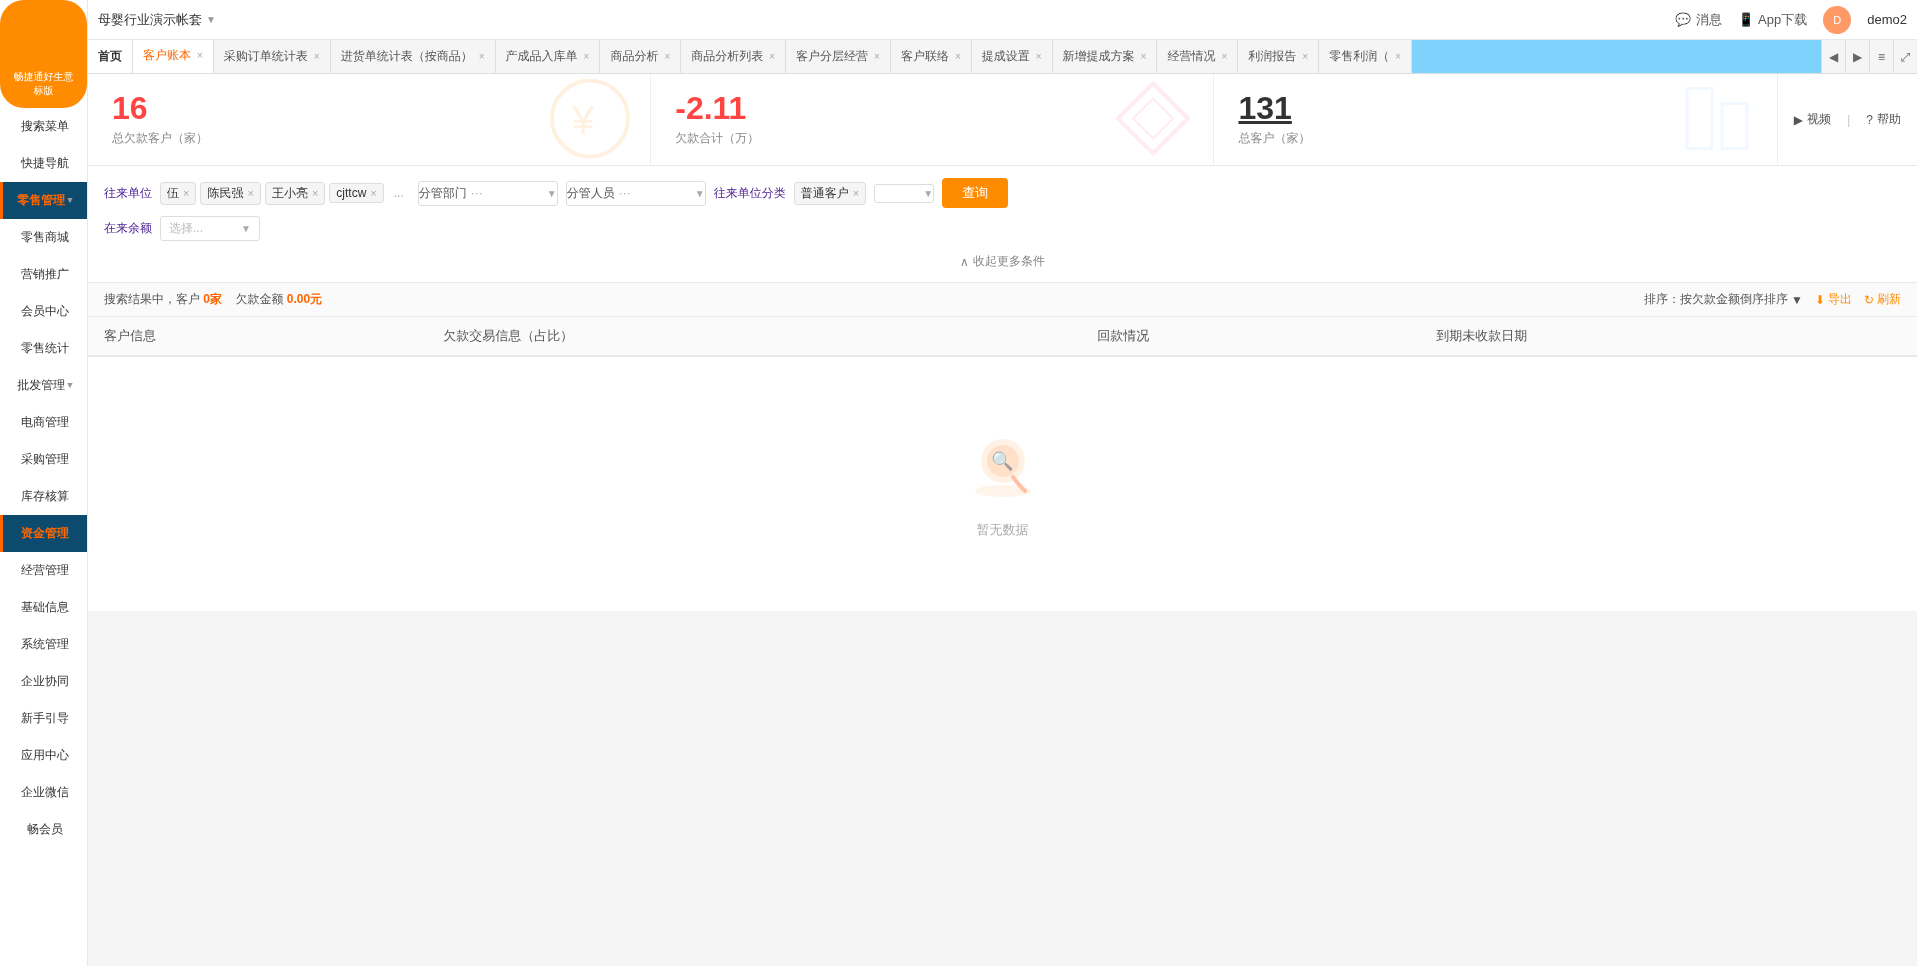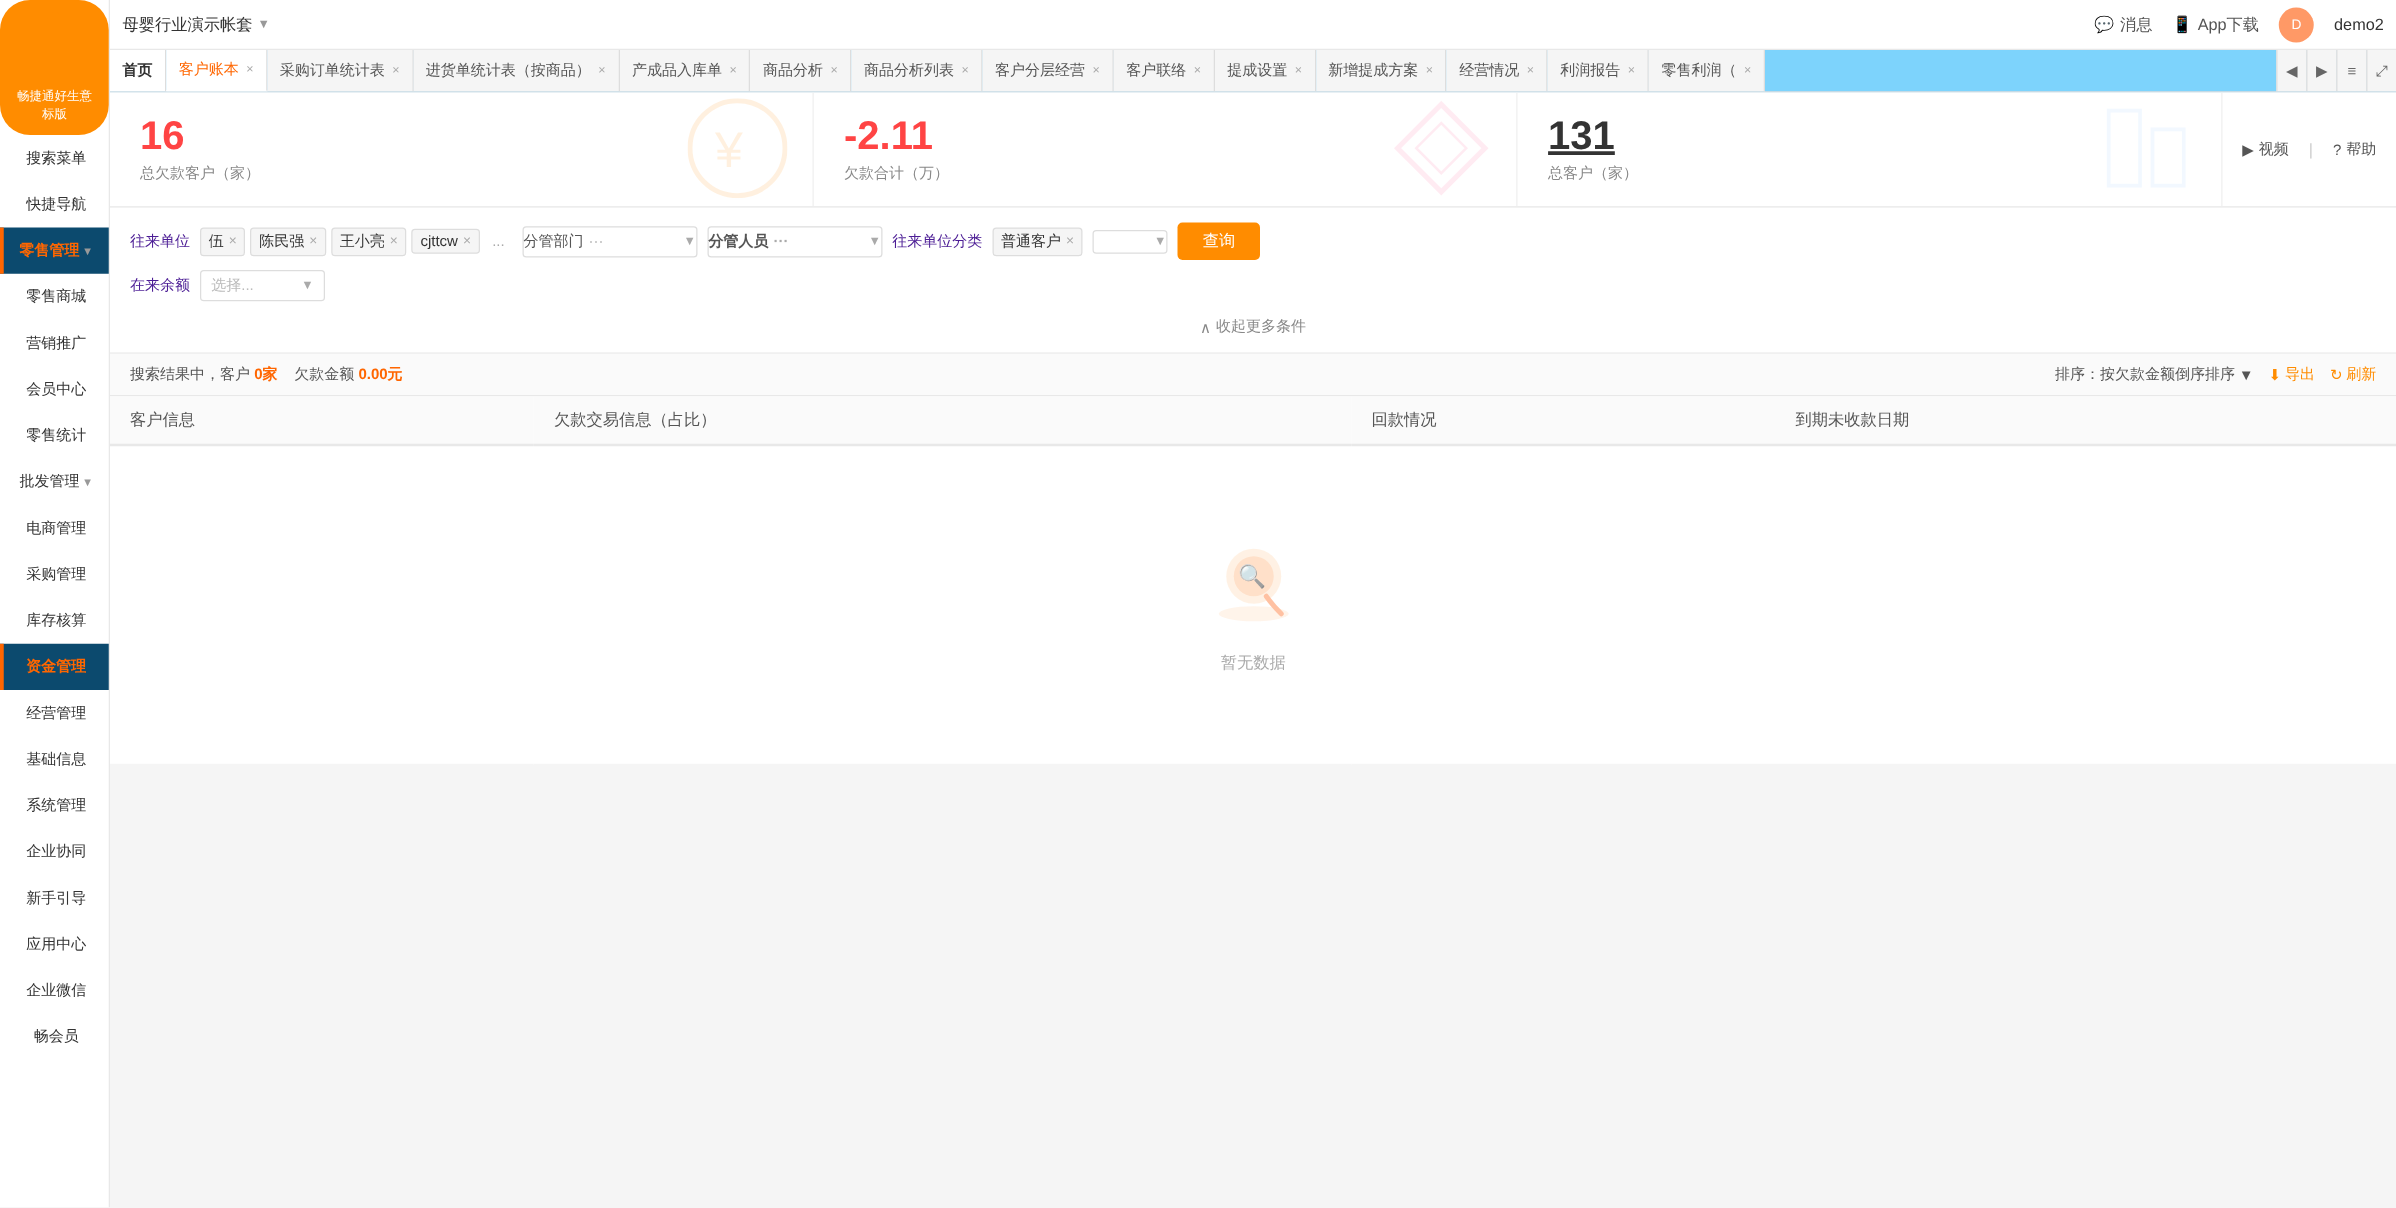--- a/index.html
+++ b/index.html
@@ -3,21 +3,21 @@
   <meta charset="utf-8">
   <style>
     * { box-sizing: border-box; margin: 0; padding: 0; }
     body { font-family: 'Microsoft YaHei', Arial, sans-serif; font-size: 13px; background: #f5f5f5; display: flex; height: 100vh; overflow: hidden; }
 
     
     .sidebar { width: 88px; background: #fff; display: flex; flex-direction: column; border-right: 1px solid #e8e8e8; flex-shrink: 0; }
     .sidebar-logo { background: #ff8c00; padding: 10px 6px; display: flex; flex-direction: column; align-items: center; color: #fff; font-size: 11px; min-height: 60px; justify-content: center; border-radius: 24px; }
     .sidebar-logo-text { font-size: 10px; color: #fff; text-align: center; }
 
-    .sidebar-nav-item { padding: 10px 4px; text-align: center; cursor: pointer; color: #333; font-size: 12px; border-left: 3px solid transparent; }
+    .sidebar-nav-item { padding: 10px 4px; text-align: center; cursor: pointer; color: #333; font-size: 12px; border-left: 3px solid transparent; font-family: Liberation Mono, monospace; }
     .sidebar-nav-item.active { background: #0c4a6e; color: #ff6600; border-left-color: #ff6600; font-weight: bold; }
     .sidebar-nav-item.has-sub { display: flex; align-items: center; justify-content: center; gap: 2px; }
     .sidebar-nav-item .sub-arrow { font-size: 9px; color: #999; }
 
     
     .main { flex: 1; display: flex; flex-direction: column; overflow: hidden; }
 
     
     .topbar { background: #fff; border-bottom: 1px solid #e8e8e8; display: flex; align-items: center; padding: 0 10px; height: 40px; flex-shrink: 0; justify-content: space-between; }
     .topbar-left { display: flex; align-items: center; gap: 8px; }
@@ -281,21 +281,21 @@
               <span>cjttcw</span>
               <span class="tag-close">×</span>
             </span>
             <span class="filter-tag" style="border: none; background: none; color: rgb(170, 170, 170);">...</span>
           </div>
         <div class="filter-select" style="min-width:140px;">
           <span>分管部门</span>
           <span style="color:#aaa;font-size:12px;">···</span>
           <span class="sel-arrow">▼</span>
         </div>
-        <div class="filter-select" style="min-width:140px;font-weight:bold;">
+        <div class="filter-select" style="min-width:140px;">
           <span>分管人员</span>
           <span style="color:#aaa;font-size:12px;">···</span>
           <span class="sel-arrow">▼</span>
         </div>
         <span class="filter-label">往来单位分类</span>
         <div id="unit-class-tags" style="display:flex;gap:4px;align-items:center;">
             <span class="filter-tag">
               <span>普通客户</span>
               <span class="tag-close">×</span>
             </span>

